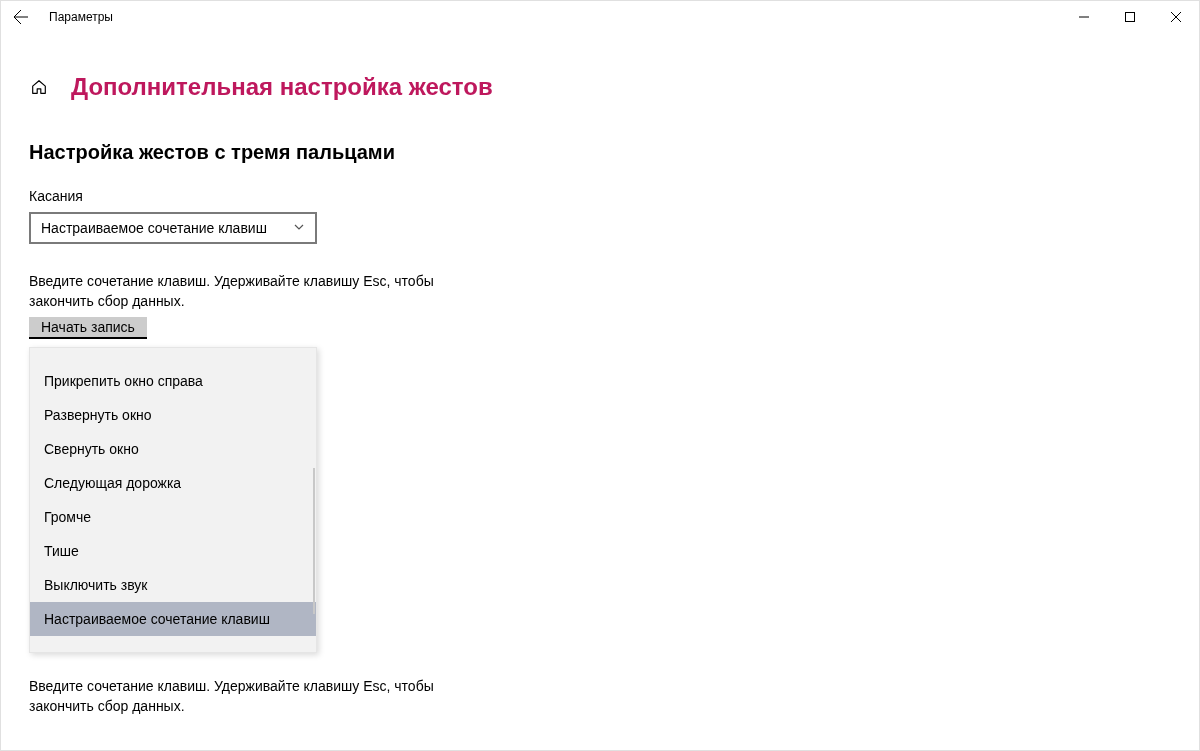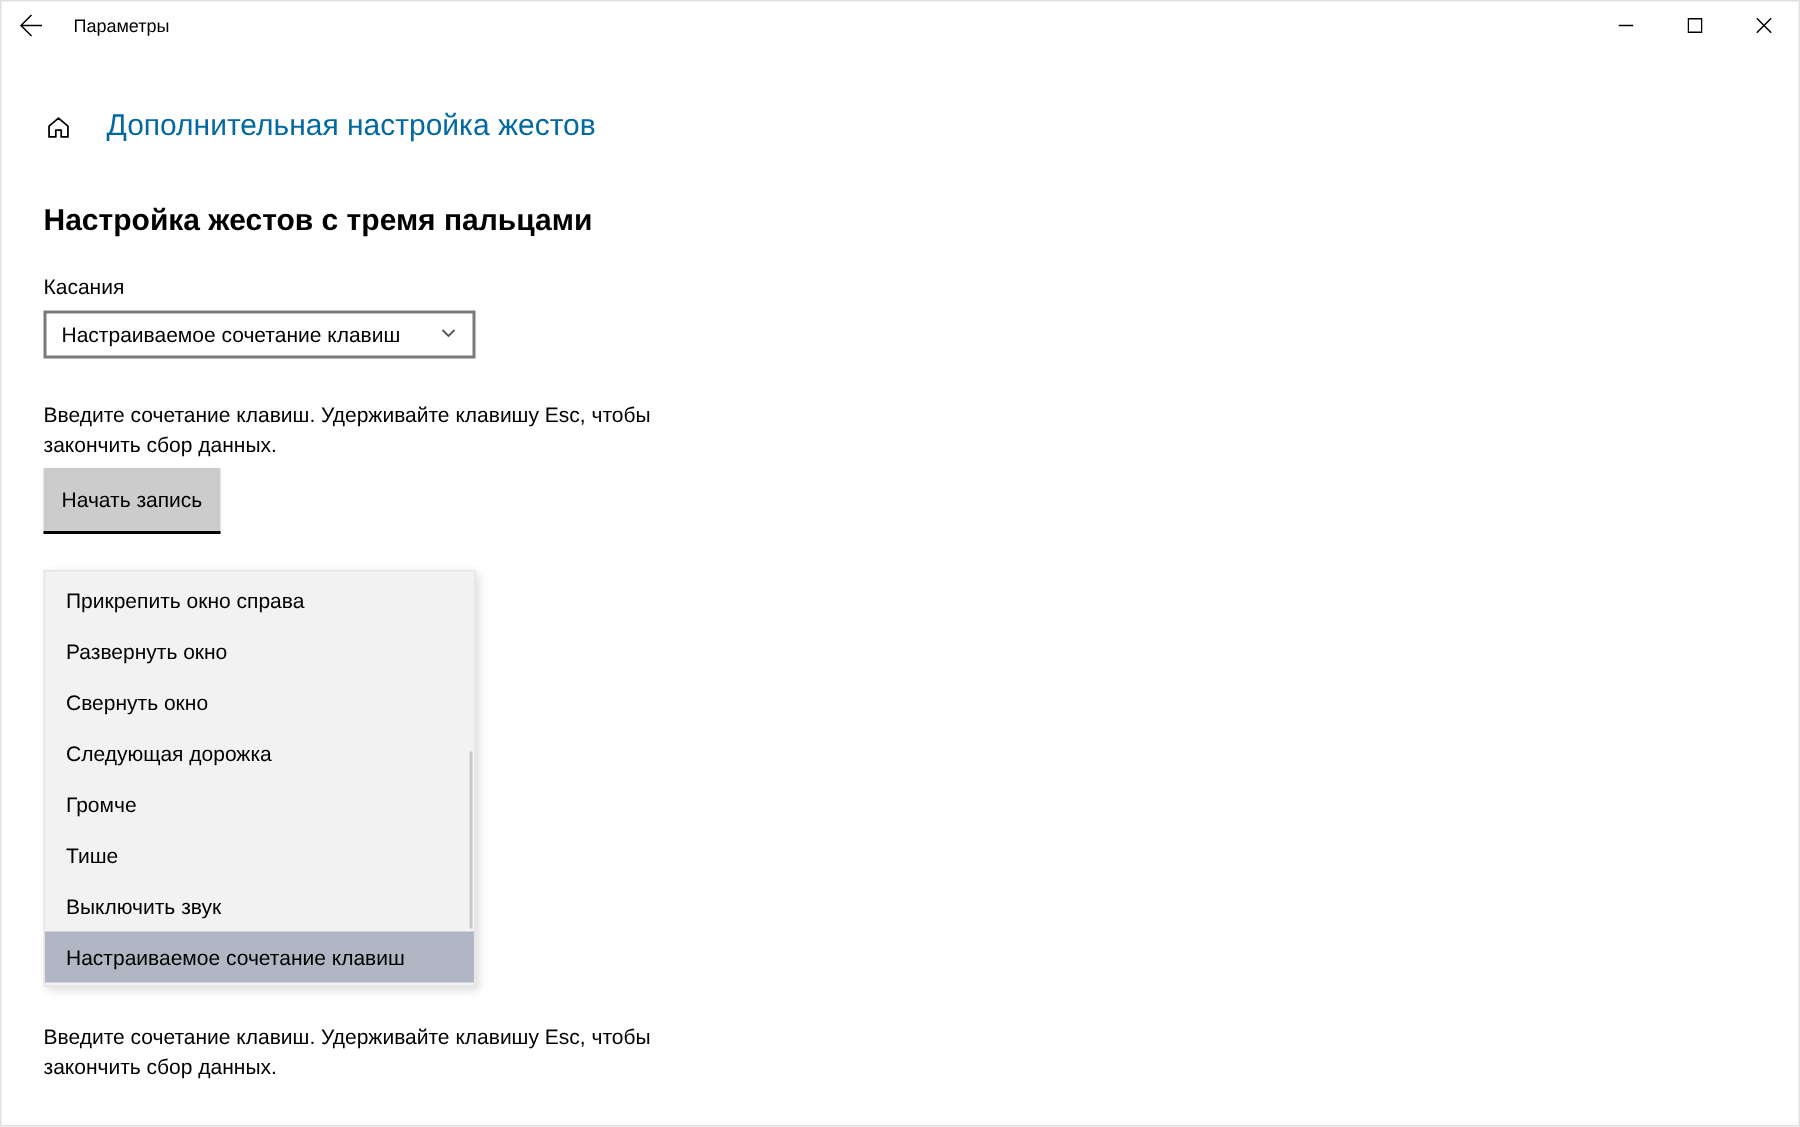--- a/index.html
+++ b/index.html
@@ -70,23 +70,23 @@
     }
     .home-icon {
       width: 20px;
       height: 20px;
       margin-right: 22px;
       display: flex;
       align-items: center;
       justify-content: center;
     }
     .page-title {
-      font-size: 20px;
-      font-weight: 400;
-      color: #0369a1;
+      font-size: 24px;
+      font-weight: 700;
+      color: #be185d;
     }
     .section-title {
       font-size: 20px;
       font-weight: 700;
       margin-bottom: 24px;
     }
     .field-label {
       font-size: 14px;
       color: #000;
       margin-bottom: 8px;
@@ -112,32 +112,32 @@
       max-width: 440px;
       line-height: 1.4;
       margin-top: 28px;
       margin-bottom: 6px;
     }
     .record-btn {
       display: inline-block;
       background: #cccccc;
       color: #000;
       font-size: 14px;
-      padding: 13px 12px;
+      padding: 2px 12px;
       border: none;
       cursor: pointer;
       border-bottom: 2px solid #000;
     }
     .dropdown-list {
-      margin-top: 24px;
+      margin-top: 8px;
       width: 288px;
       background: #f2f2f2;
       border: 1px solid #e5e5e5;
       box-shadow: 2px 2px 6px rgba(0,0,0,0.15);
-      padding: 2px 0;
+      padding: 16px 0;
       position: relative;
     }
     .list-item {
       padding: 9px 14px;
       font-size: 14px;
       color: #000;
       cursor: pointer;
     }
     .list-item.selected {
       background: #b0b6c4;

